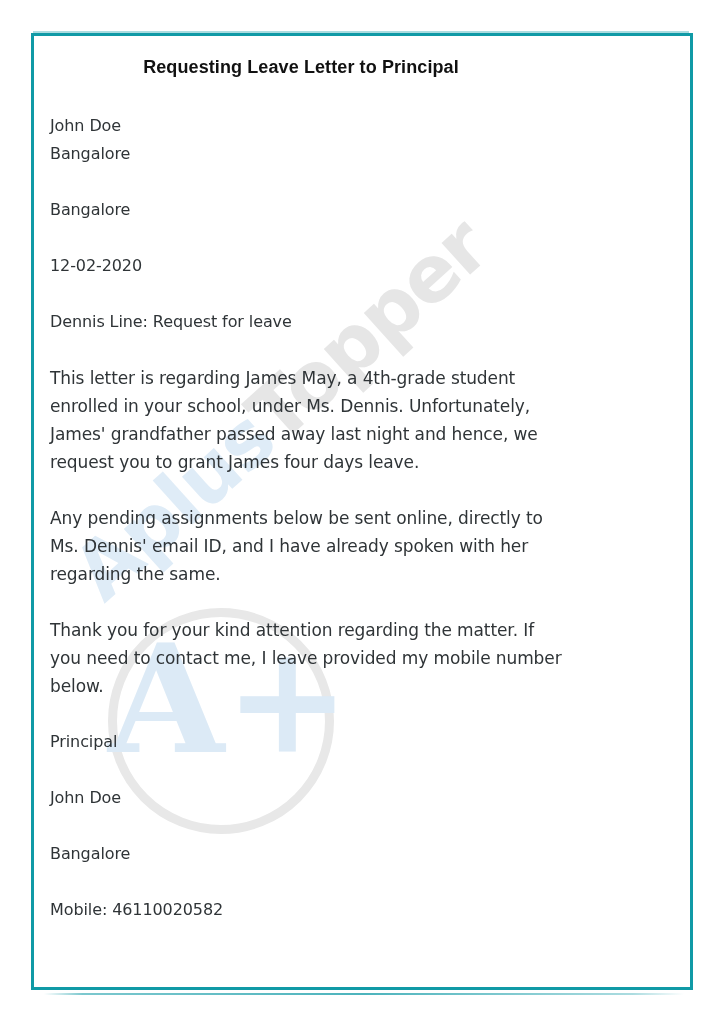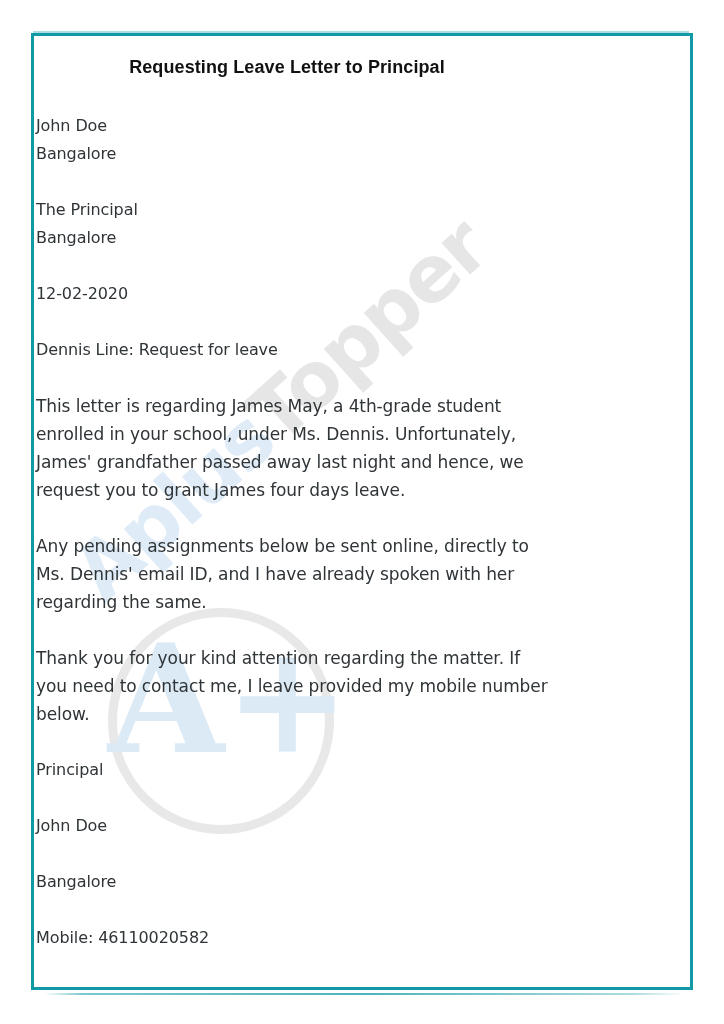--- a/index.html
+++ b/index.html
@@ -112,21 +112,21 @@
     font-family: "DejaVu Serif", serif;
     font-weight: bold;
     font-size: 150px;
     line-height: 1;
     color: #dceaf6;
   }
 
   
   .content {
     position: absolute;
-    left: 34px;
+    left: 48px;
     top: 33px;
     width: 524px;
     z-index: 2;
     box-sizing: border-box;
     padding: 24px 10px 0 2px;
   }
 
   .doc-title {
     text-align: center;
     font-family: "Liberation Sans", sans-serif;
@@ -181,21 +181,20 @@
   <div class="content">
 
     <div class="doc-title">Requesting Leave Letter to Principal</div>
 
     <div class="block">
       <span class="line">John Doe</span>
       <span class="line">Bangalore</span>
     </div>
 
     <div class="block">
-      <span class="line">The Principal</span>
       <span class="line">Bangalore</span>
     </div>
 
     <div class="block">12-02-2020</div>
 
 
     <div class="block">Dennis Line: Request for leave</div>
 
     <p class="para">This letter is regarding James May, a 4th-grade student enrolled in your school, under Ms. Dennis. Unfortunately, James' grandfather passed away last night and hence, we request you to grant James four days leave.</p>
     <p class="para">Any pending assignments below be sent online, directly to Ms. Dennis' email ID, and I have already spoken with her regarding the same.</p>

